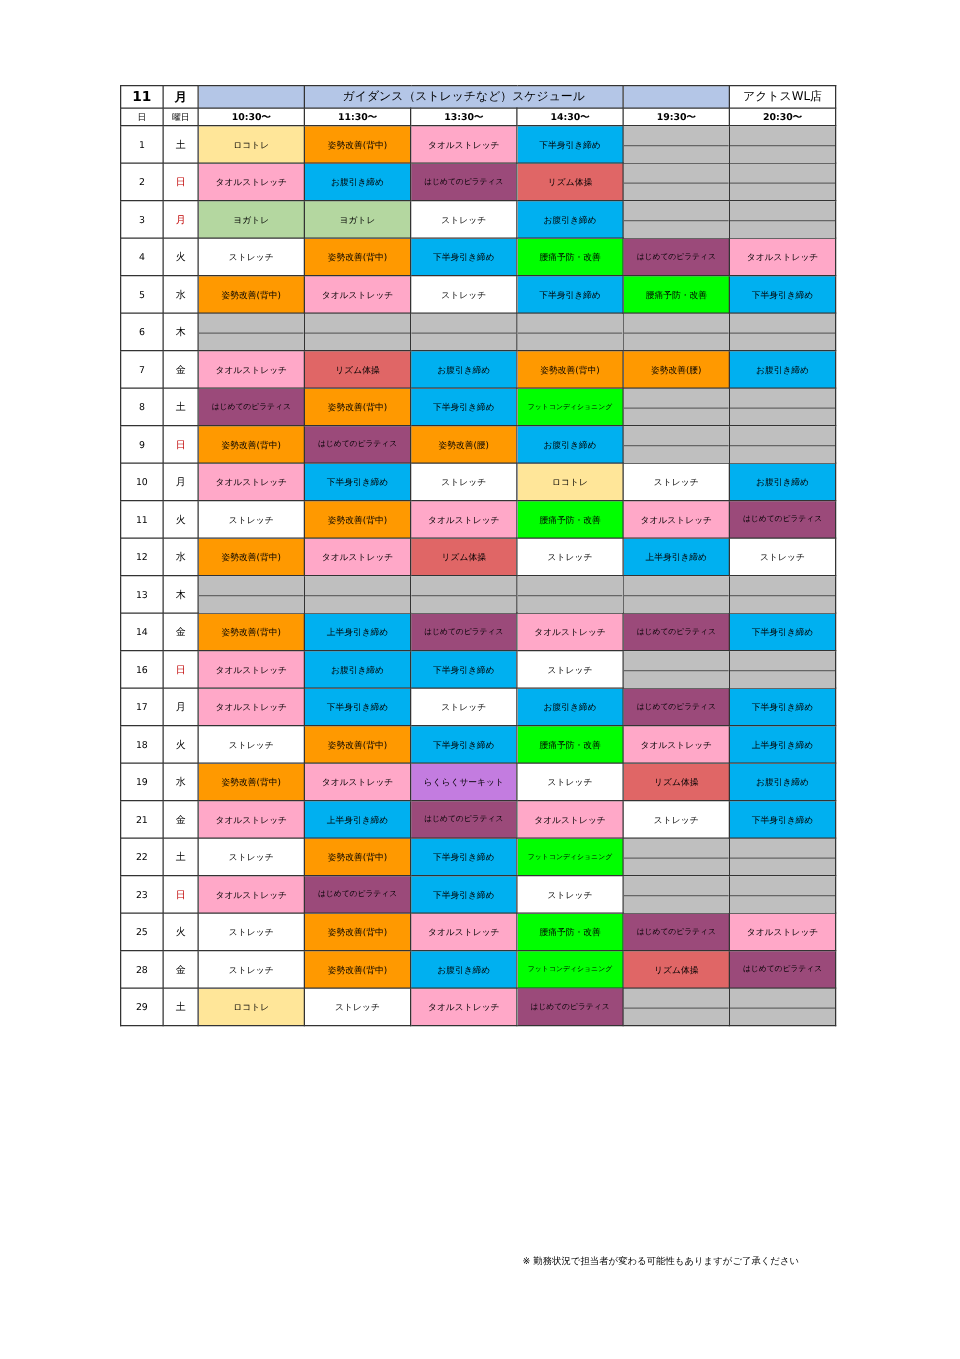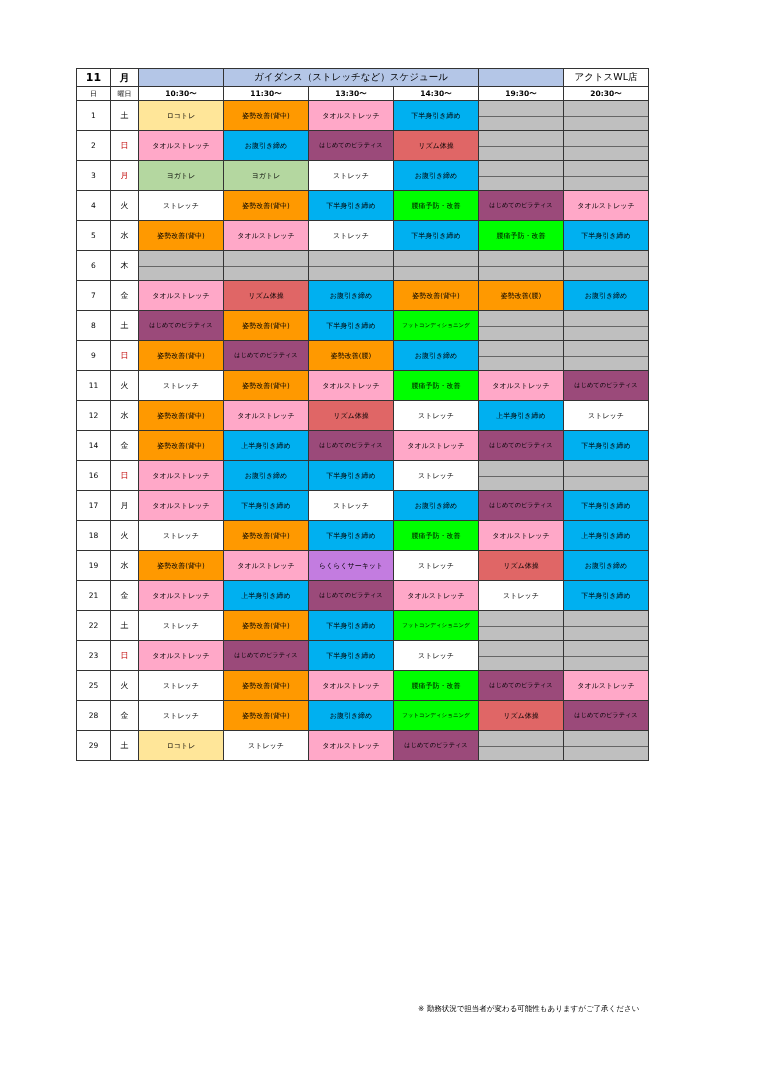--- a/index.html
+++ b/index.html
@@ -1,17 +1,17 @@
 <!DOCTYPE html>
 <html><head>
   <meta charset="utf-8">
   <style>
     html, body { margin: 0; padding: 0; background: #ffffff; }
     body { width: 768px; height: 1087px; position: relative; font-family: "DejaVu Sans", sans-serif; color: #000; }
-    #sheet { position: absolute; left: 76px; top: 68px; border-collapse: collapse; table-layout: fixed; }
+    #sheet { position: absolute; left: 96px; top: 68px; border-collapse: collapse; table-layout: fixed; }
     #sheet td { border: 1px solid #333; padding: 0; text-align: center; vertical-align: middle; overflow: hidden; white-space: nowrap; }
     .c-day { width: 34px; }
     .c-dow { width: 28px; }
     .c-slot { width: 85px; }
     tr.title-row td { height: 17px; font-size: 10px; font-weight: bold; }
     tr.title-row td.blue { background: #b4c6e7; font-weight: normal; font-size: 9.5px; }
     tr.title-row td.month-num { font-size: 11px; }
     tr.title-row td.store { font-weight: normal; font-size: 9.5px; }
     tr.time-row td { height: 13px; font-size: 7.5px; font-weight: bold; }
     tr.time-row td.lbl { font-weight: normal; font-size: 7px; }
@@ -173,38 +173,70 @@
         <td style="background: rgb(255, 153, 0);">姿勢改善(腰)</td>
         <td style="background: rgb(0, 176, 240);">お腹引き締め</td>
         <td class="empty">
           <div class="mid"></div>
         </td>
         <td class="empty">
           <div class="mid"></div>
         </td>
       </tr>
       <tr class="day-row">
+        <td class="daynum">10</td>
+        <td class="dow">月</td>
+        <td style="background: rgb(255, 168, 200);">タオルストレッチ</td>
+        <td style="background: rgb(0, 176, 240);">下半身引き締め</td>
+        <td style="background: rgb(255, 255, 255);">ストレッチ</td>
+        <td style="background: rgb(255, 230, 153);">ロコトレ</td>
+        <td style="background: rgb(255, 255, 255);">ストレッチ</td>
+        <td style="background: rgb(0, 176, 240);">お腹引き締め</td>
+      </tr>
+      <tr class="day-row">
         <td class="daynum">11</td>
         <td class="dow">火</td>
         <td style="background: rgb(255, 255, 255);">ストレッチ</td>
         <td style="background: rgb(255, 153, 0);">姿勢改善(背中)</td>
         <td style="background: rgb(255, 168, 200);">タオルストレッチ</td>
         <td style="background: rgb(0, 255, 0);">腰痛予防・改善</td>
         <td style="background: rgb(255, 168, 200);">タオルストレッチ</td>
         <td style="background: rgb(155, 74, 122); font-size: 6.2px;">はじめてのピラティス</td>
       </tr>
       <tr class="day-row">
         <td class="daynum">12</td>
         <td class="dow">水</td>
         <td style="background: rgb(255, 153, 0);">姿勢改善(背中)</td>
         <td style="background: rgb(255, 168, 200);">タオルストレッチ</td>
         <td style="background: rgb(224, 102, 102);">リズム体操</td>
         <td style="background: rgb(255, 255, 255);">ストレッチ</td>
         <td style="background: rgb(0, 176, 240);">上半身引き締め</td>
         <td style="background: rgb(255, 255, 255);">ストレッチ</td>
+      </tr>
+      <tr class="day-row">
+        <td class="daynum">13</td>
+        <td class="dow">木</td>
+        <td class="empty">
+          <div class="mid"></div>
+        </td>
+        <td class="empty">
+          <div class="mid"></div>
+        </td>
+        <td class="empty">
+          <div class="mid"></div>
+        </td>
+        <td class="empty">
+          <div class="mid"></div>
+        </td>
+        <td class="empty">
+          <div class="mid"></div>
+        </td>
+        <td class="empty">
+          <div class="mid"></div>
+        </td>
       </tr>
       <tr class="day-row">
         <td class="daynum">14</td>
         <td class="dow">金</td>
         <td style="background: rgb(255, 153, 0);">姿勢改善(背中)</td>
         <td style="background: rgb(0, 176, 240);">上半身引き締め</td>
         <td style="background: rgb(155, 74, 122); font-size: 6.2px;">はじめてのピラティス</td>
         <td style="background: rgb(255, 168, 200);">タオルストレッチ</td>
         <td style="background: rgb(155, 74, 122); font-size: 6.2px;">はじめてのピラティス</td>
         <td style="background: rgb(0, 176, 240);">下半身引き締め</td>

